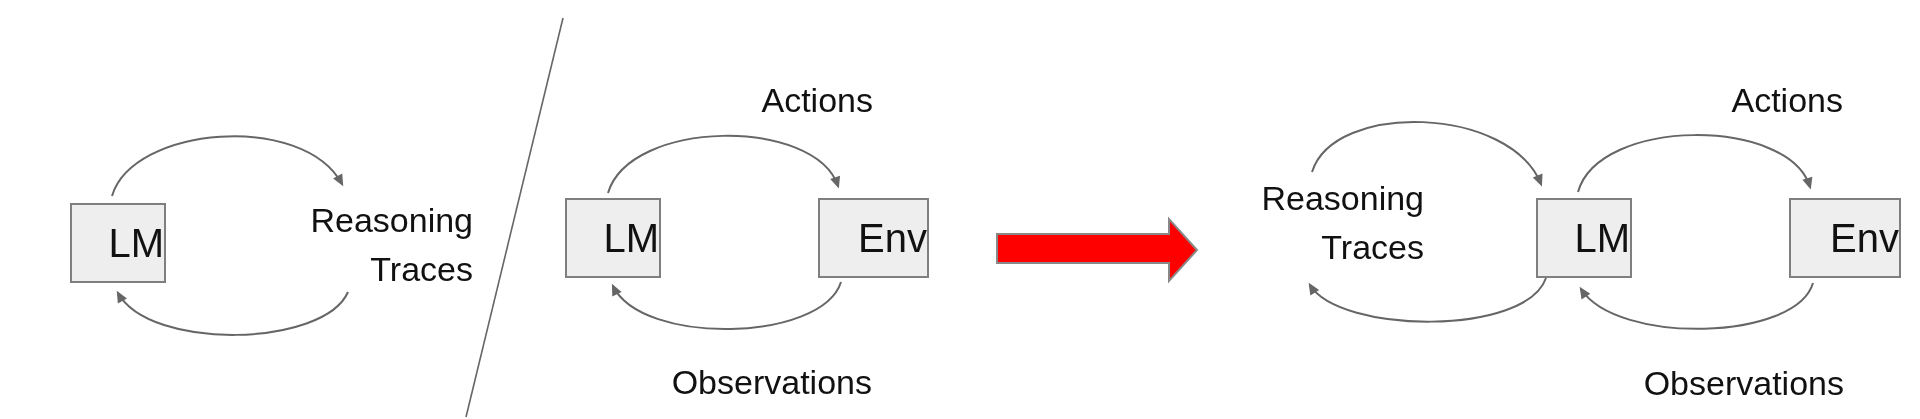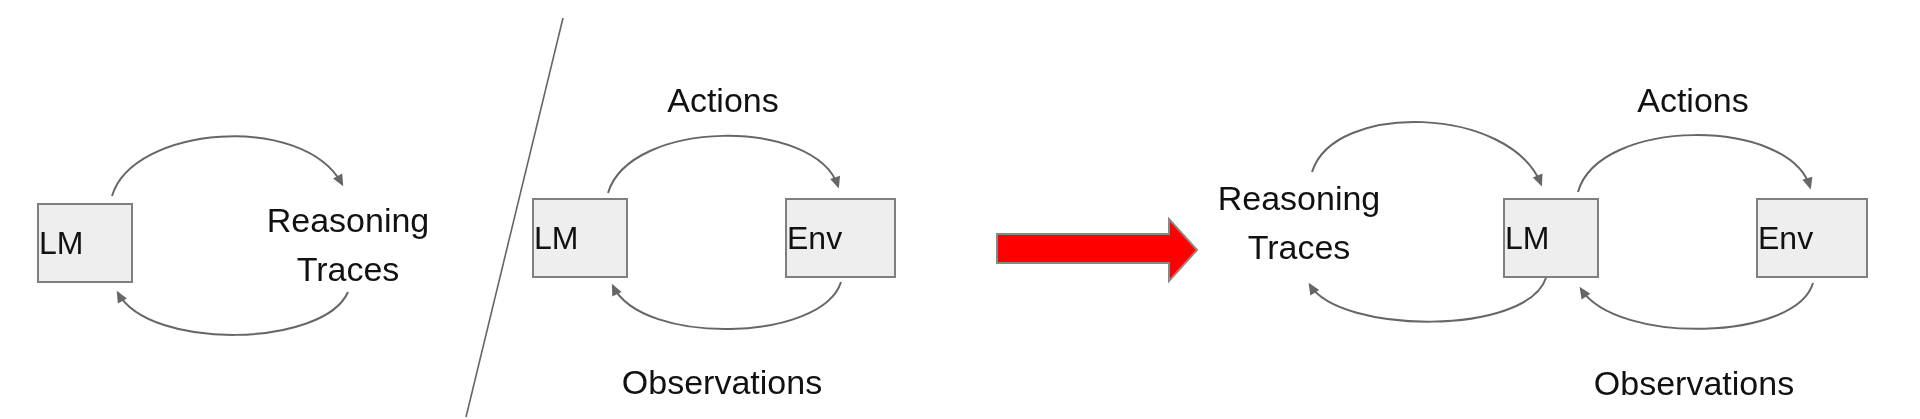--- a/index.html
+++ b/index.html
@@ -39,28 +39,29 @@
   #arrowhead path {
     fill: var(--arc-stroke, #666666);
   }
   .node-box {
     position: absolute;
     box-sizing: border-box;
     background: var(--box-fill, #eeeeee);
     border: 2px solid var(--box-border, #7f7f7f);
     display: flex;
     align-items: center;
-    justify-content: flex-start;
-    font-size: 32px;
+    justify-content: flex-end;
+    font-size: 40px;
     line-height: 1;
     color: var(--text-color, #111111);
+    margin-left: 33px;
   }
   .diagram-label {
     position: absolute;
-    text-align: center;
+    text-align: right;
     font-size: 34px;
     line-height: 38px;
     color: var(--text-color, #111111);
     white-space: nowrap;
   }
   .diagram-label.two-line div {
     line-height: 49px;
   }
 </style>
 </head>

